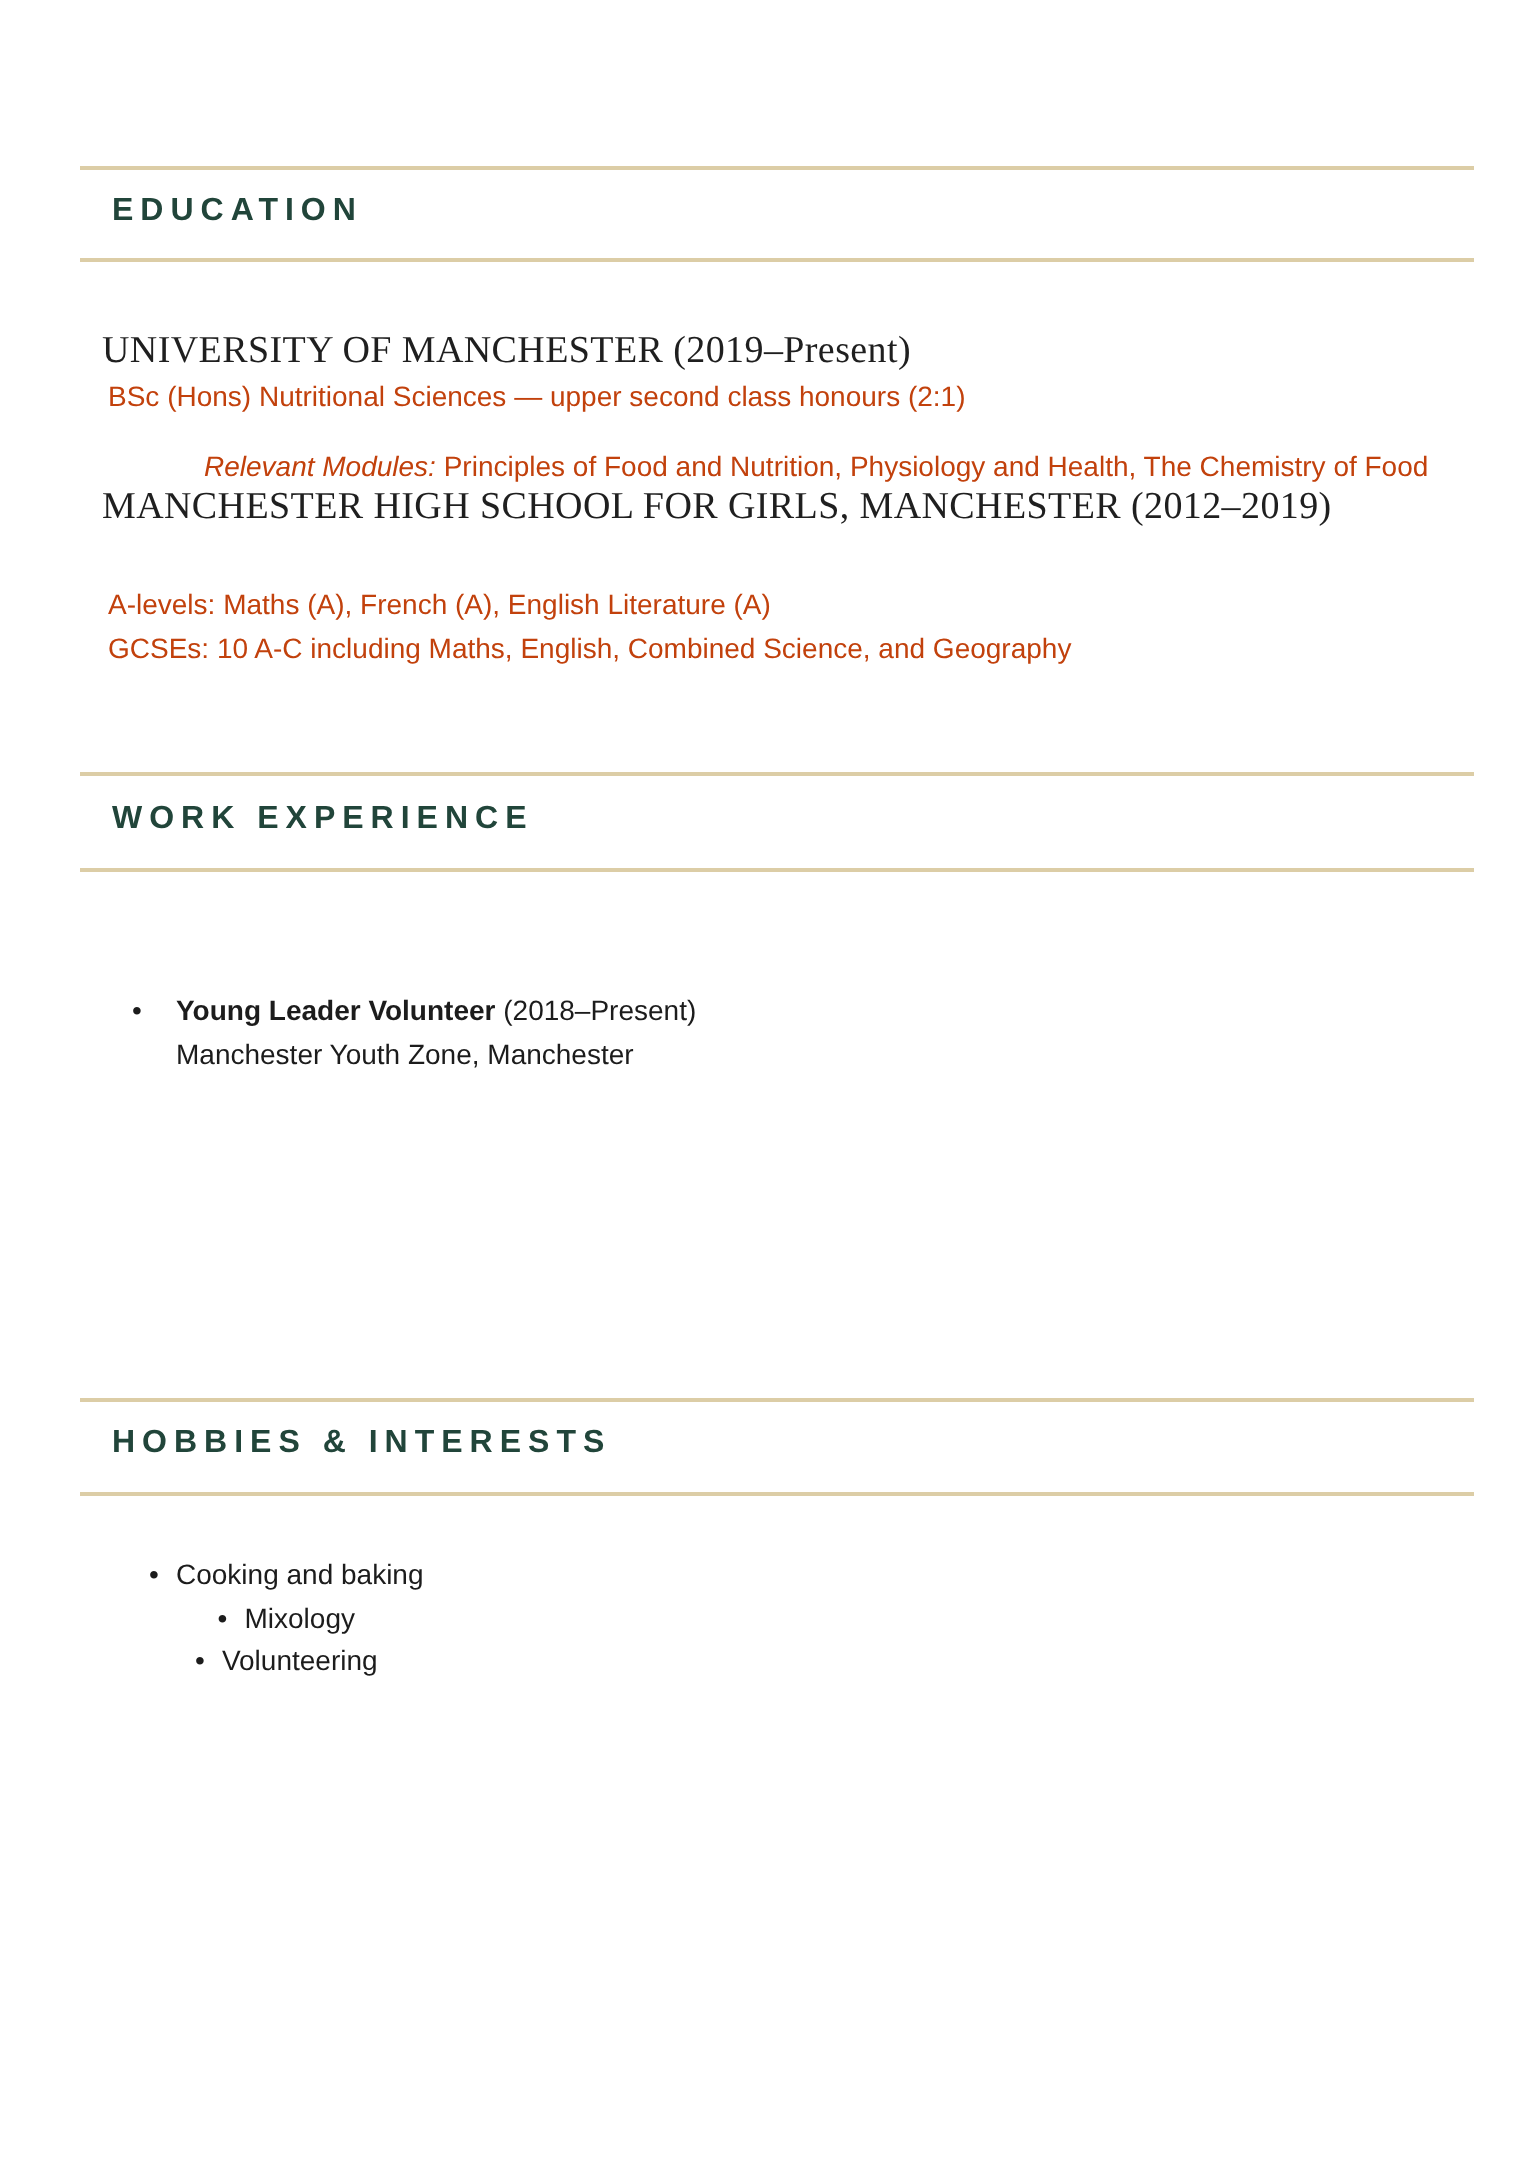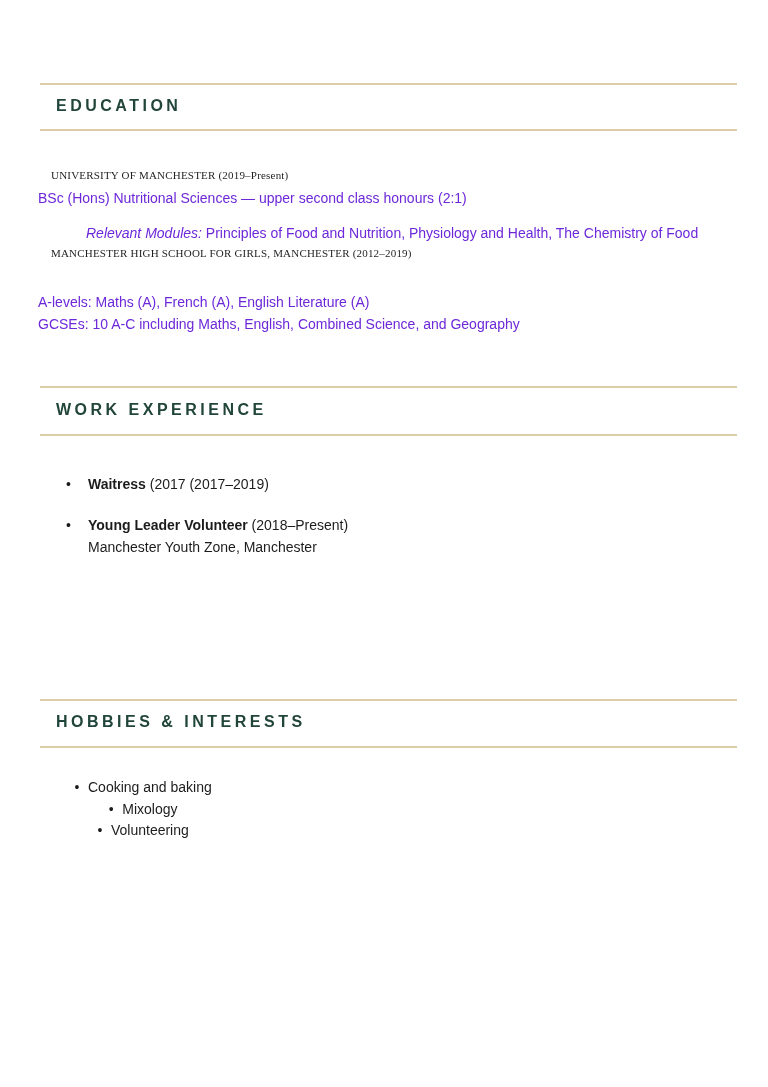--- a/index.html
+++ b/index.html
@@ -27,31 +27,31 @@
     line-height: 20px;
     font-weight: 700;
     letter-spacing: 3.5px;
     color: #21453a;
     font-family: "Liberation Sans", sans-serif;
   }
   .serif-heading {
     position: absolute;
     left: 51px;
     font-family: "Liberation Serif", serif;
-    font-size: 11px;
+    font-size: 19px;
     line-height: 19px;
     color: #1f1f1f;
     letter-spacing: 0.2px;
   }
   .body-line {
     position: absolute;
-    left: 38px;
+    left: 54px;
     font-size: 14px;
     line-height: 20px;
-    color: #6d28d9;
+    color: #c2410c;
   }
   .italic-label { font-style: italic; margin-left: 48px; }
   .jobs-list, .hobbies-list {
     position: absolute;
     left: 66px;
     list-style: none;
   }
   .job-item { margin-bottom: 21px; }
   .bullet {
     display: inline-block;
@@ -92,21 +92,20 @@
   <div class="serif-heading" style="top:244px">MANCHESTER HIGH SCHOOL FOR GIRLS, MANCHESTER (2012–2019)</div>
   <div class="body-line" style="top:292px">A-levels: Maths (A), French (A), English Literature (A)</div>
   <div class="body-line" style="top:314px">GCSEs: 10 A-C including Maths, English, Combined Science, and Geography</div>
 
   <div class="rule" style="top:386px"></div>
   <div class="section-title" style="top:400px">WORK EXPERIENCE</div>
   <div class="rule" style="top:434px"></div>
 
   <ul class="jobs-list" style="top:474px">
     <li class="job-item">
-      <div class="job-title-line"><span class="bullet">•</span><span class="job-role">Waitress</span><span> (2017 (2017–2019)</span></div>
     </li>
     <li class="job-item">
       <div class="job-title-line"><span class="bullet">•</span><span class="job-role">Young Leader Volunteer</span><span> (2018–Present)</span></div>
       <div class="job-org">Manchester Youth Zone, Manchester</div>
     </li>
   </ul>
 
   <div class="rule" style="top:699px"></div>
   <div class="section-title" style="top:712px">HOBBIES &amp; INTERESTS</div>
   <div class="rule" style="top:746px"></div>

